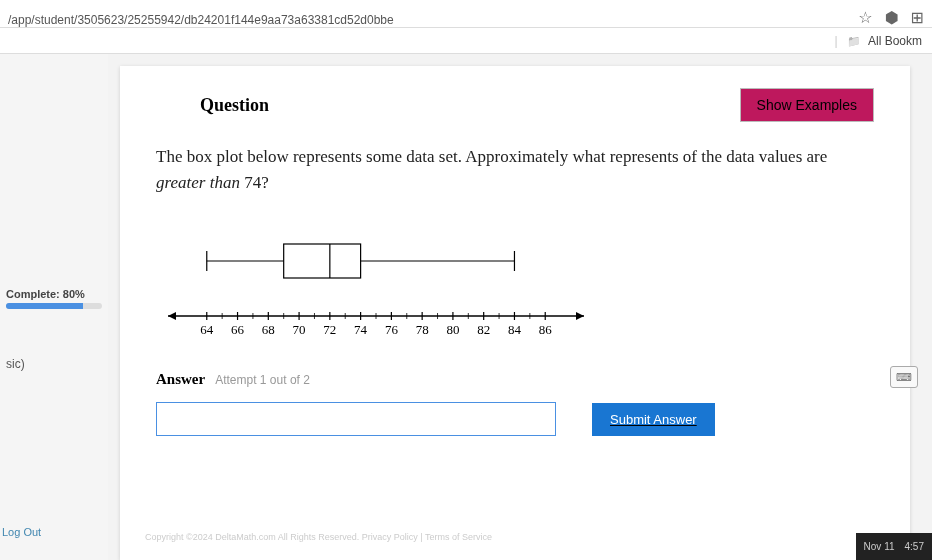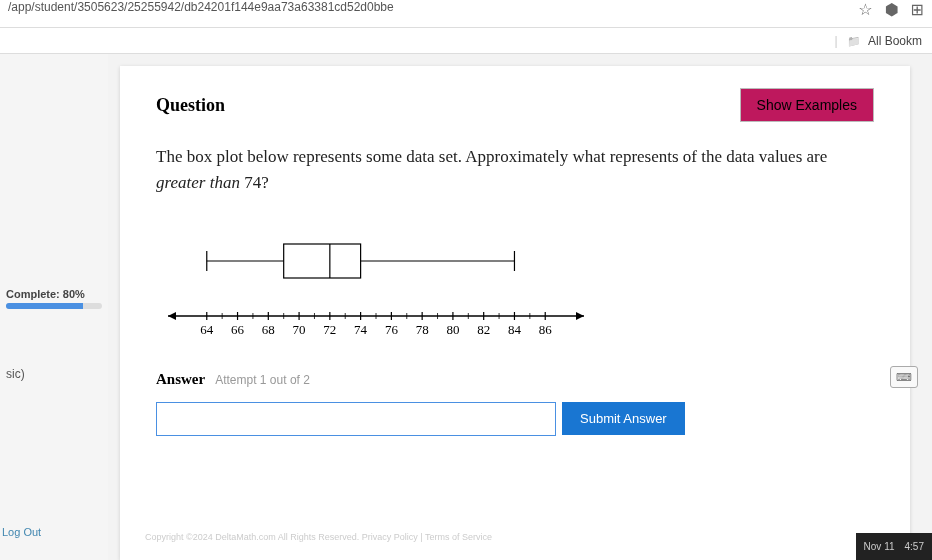--- a/index.html
+++ b/index.html
@@ -8,21 +8,21 @@
       background: #e8e8e8;
       width: 932px;
       height: 560px;
       overflow: hidden;
       position: relative;
     }
     .browser-bar {
       background: #fff;
       height: 28px;
       display: flex;
-      align-items: flex-start;
+      align-items: flex-end;
       padding: 0 8px;
       font-family: Arial, sans-serif;
       font-size: 12px;
       color: #555;
       border-bottom: 1px solid #ddd;
     }
     .url-bar { flex: 1; }
     .browser-icons { display: flex; gap: 12px; align-items: center; }
     .star-icon, .ext-icon, .puzzle-icon { font-size: 16px; color: #666; }
     .bookmarks-bar {
@@ -61,21 +61,21 @@
       border-radius: 3px;
       margin-top: 3px;
       overflow: hidden;
     }
     .progress-fill {
       height: 100%;
       background: #4a90e2;
       width: 80%;
     }
     .sic-label {
-      margin-top: 50px;
+      margin-top: 40px;
       padding: 4px 6px;
       font-size: 12px;
       color: #555;
     }
     .logout {
       position: absolute;
       bottom: 22px;
       left: 2px;
       font-size: 11px;
       color: #4287b0;
@@ -87,20 +87,21 @@
       margin: 12px 22px 0 12px;
       box-shadow: 0 1px 4px rgba(0,0,0,0.15);
       padding: 22px 36px;
       position: relative;
     }
     .card-header {
       display: flex;
       justify-content: space-between;
       align-items: center;
       margin-bottom: 22px;
+      margin-left: 44px;
     }
     .question-title {
       font-size: 18px;
       font-weight: bold;
       font-family: Georgia, serif;
     }
     .show-examples {
       border: 1px solid #bbb;
       background: #be185d;
       padding: 8px 16px;
@@ -131,22 +132,23 @@
       font-weight: bold;
       font-family: Georgia, serif;
     }
     .attempt-text {
       font-size: 12px;
       color: #999;
       font-family: Arial, sans-serif;
     }
     .input-row {
       display: flex;
-      gap: 6px;
-      align-items: flex-start;
+      gap: 36px;
+      align-items: center;
+      text-decoration: underline;
     }
     .answer-input {
       width: 400px;
       height: 34px;
       border: 1.5px solid #4a90e2;
       padding: 4px 8px;
       font-size: 14px;
       outline: none;
     }
     .submit-btn {

